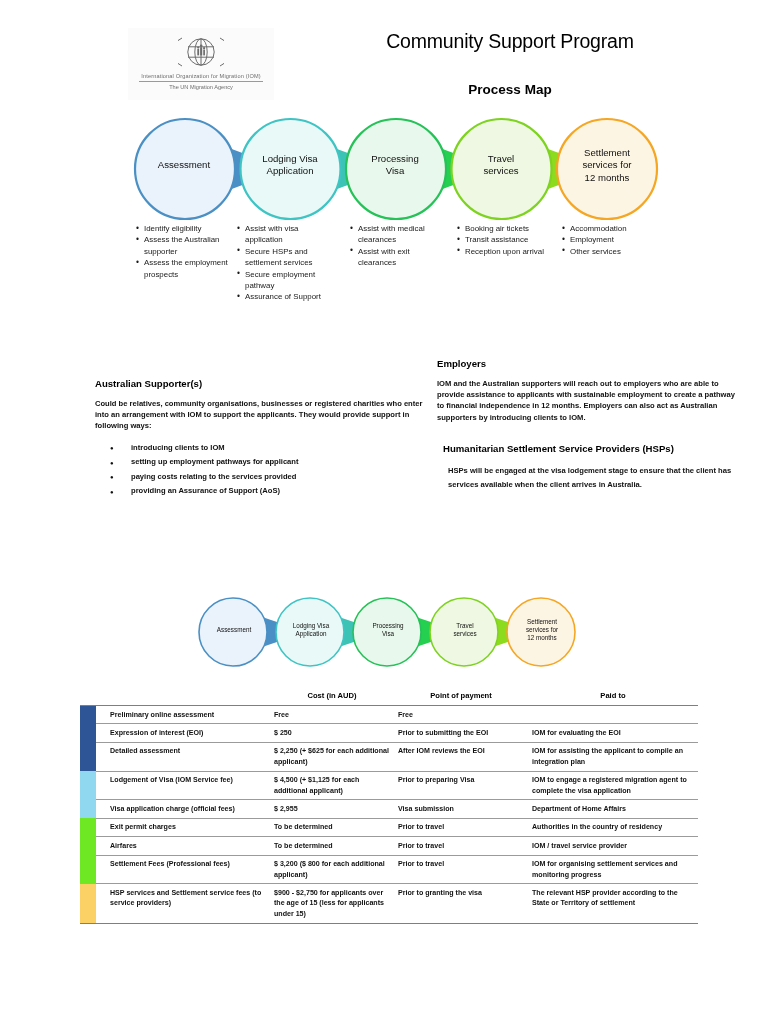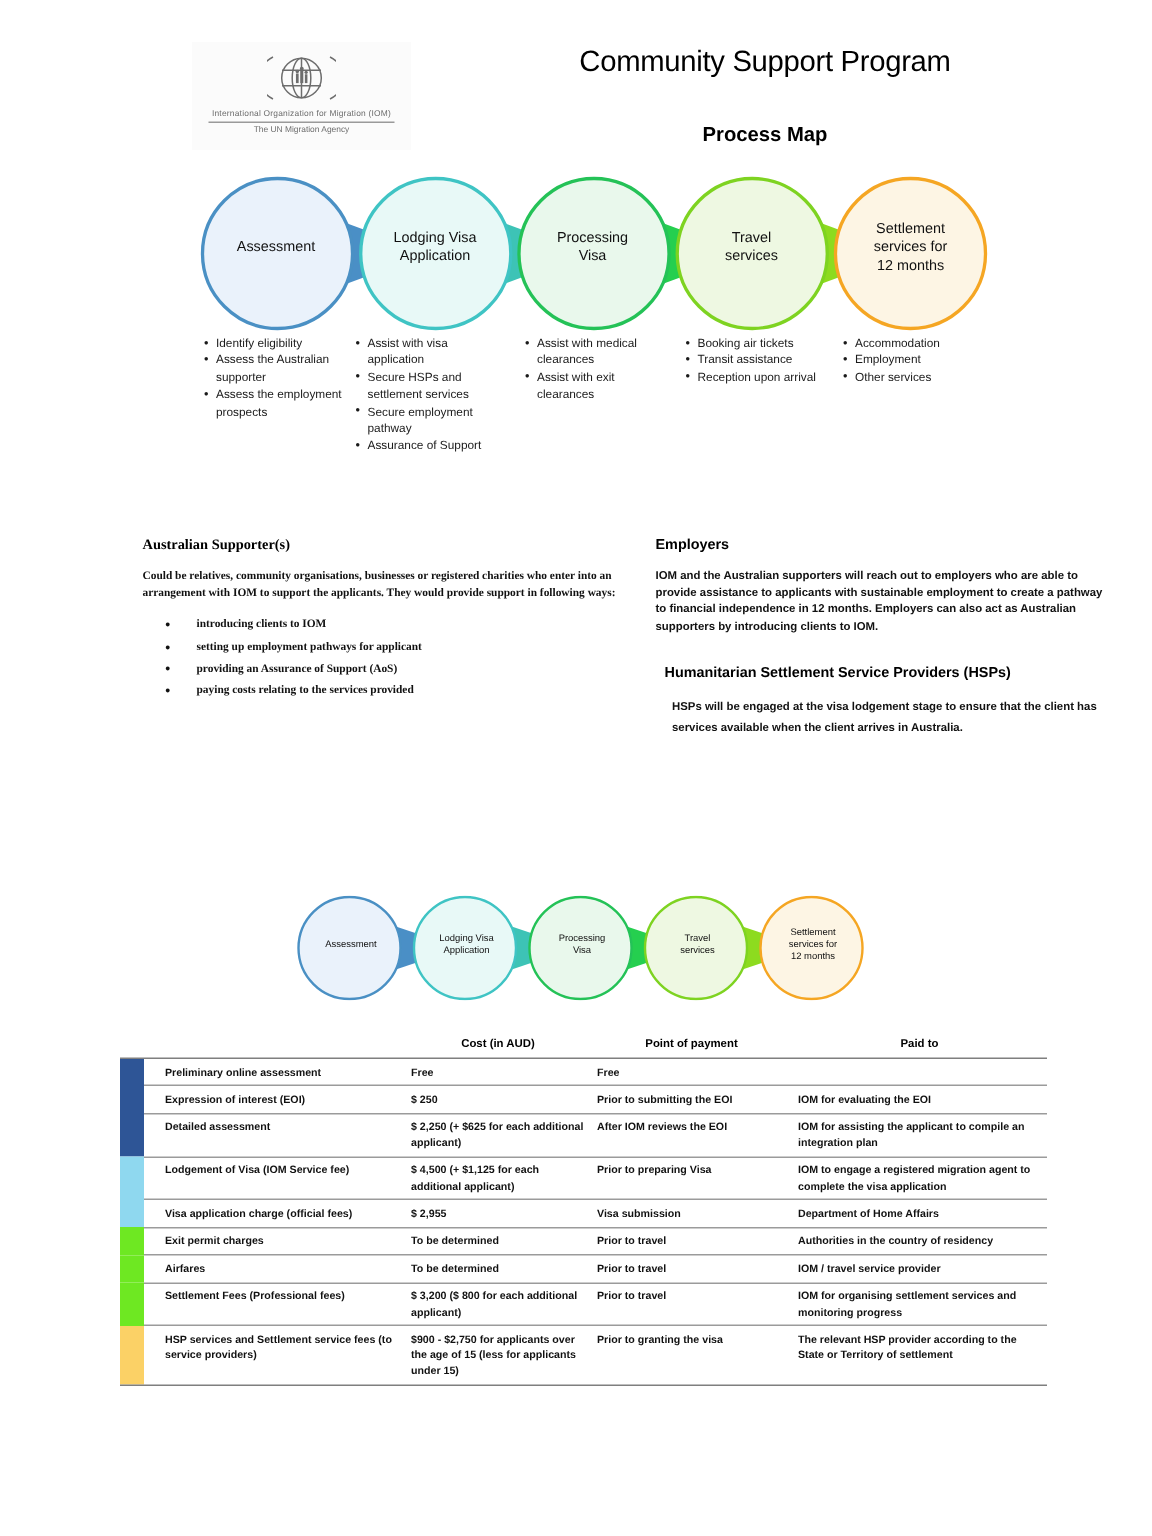--- a/index.html
+++ b/index.html
@@ -59,21 +59,21 @@
     padding-left: 8px; position: relative; margin-bottom: 0;
   }
   .bcol li:before {
     content: "\2022"; position: absolute; left: 0; top: -.5px; font-size: 8.5px;
   }
 
   
   .h-sec { font-size: 9.6px; font-weight: bold; color: #000; }
   .p-sec { font-size: 7.6px; line-height: 11.2px; color: #111; font-weight: bold; }
 
-  #aus-sup { position: absolute; left: 95px; top: 358px; width: 330px; font-family: Liberation Serif, serif; }
+  #aus-sup { position: absolute; left: 95px; top: 378px; width: 330px; }
   #aus-sup .h-sec { margin-bottom: 9px; }
   #aus-list { margin: 9px 0 0 0; padding: 0; list-style: none; }
   #aus-list li {
     font-size: 7.6px; line-height: 14.6px; color: #111; font-weight: bold;
     padding-left: 36px; position: relative;
   }
   #aus-list li:before {
     content: "\25CF"; position: absolute; left: 15px; top: .5px; font-size: 6px;
   }
 
@@ -222,22 +222,22 @@
       </ul>
     </div>
 </div>
 
 <div id="aus-sup">
   <div class="h-sec">Australian Supporter(s)</div>
   <div class="p-sec">Could be relatives, community organisations, businesses or registered charities who enter into an arrangement with IOM to support the applicants. They would provide support in following ways:</div>
   <ul id="aus-list">
       <li>introducing clients to IOM</li>
       <li>setting up employment pathways for applicant</li>
+      <li>paying costs relating to the services provided</li>
       <li>providing an Assurance of Support (AoS)</li>
-      <li>paying costs relating to the services provided</li>
     </ul>
 </div>
 
 <div id="employers">
   <div class="h-sec">Employers</div>
   <div class="p-sec">IOM and the Australian supporters will reach out to employers who are able to provide assistance to applicants with sustainable employment to create a pathway to financial independence in 12 months. Employers can also act as Australian supporters by introducing clients to IOM.</div>
 </div>
 
 <div id="hsps">
   <div class="h-hsp">Humanitarian Settlement Service Providers (HSPs)</div>

